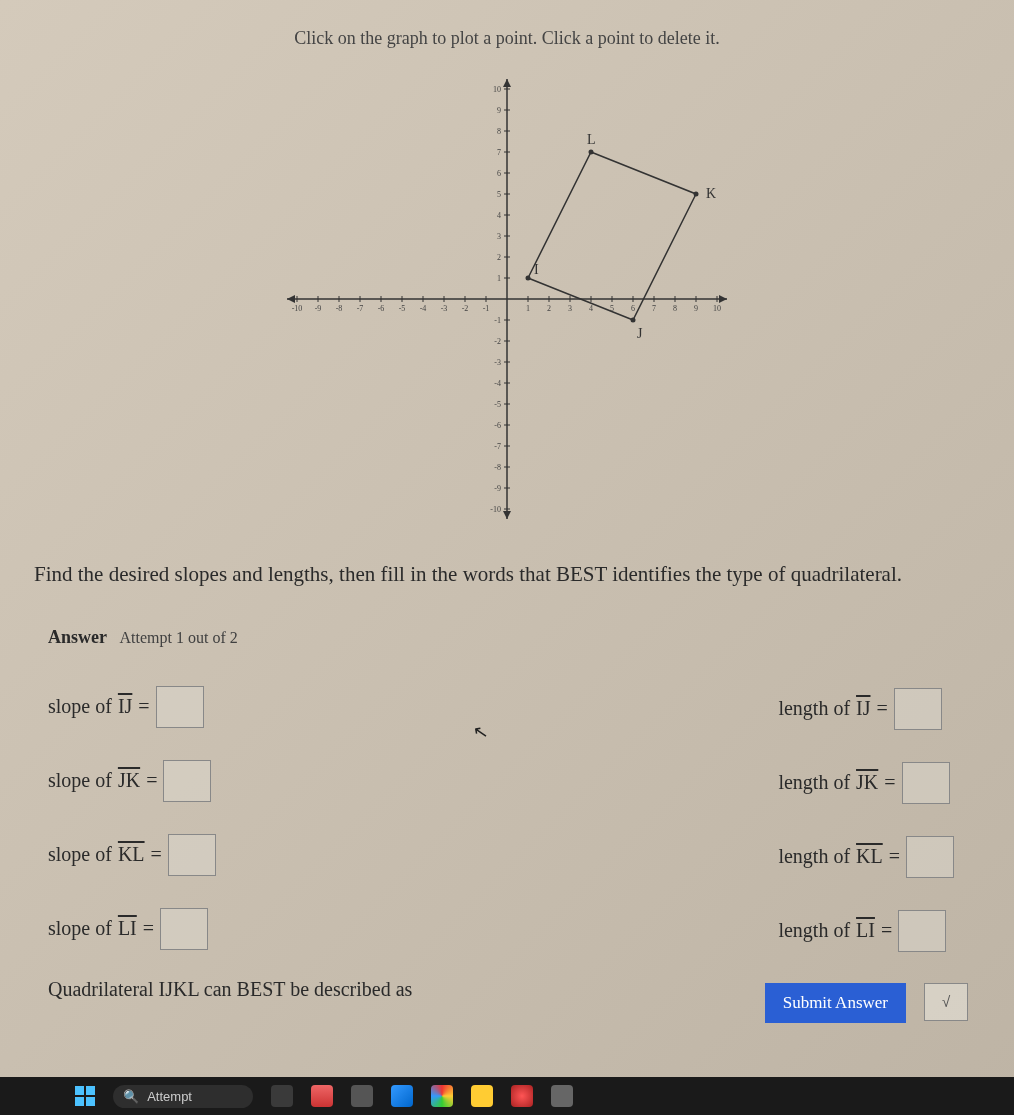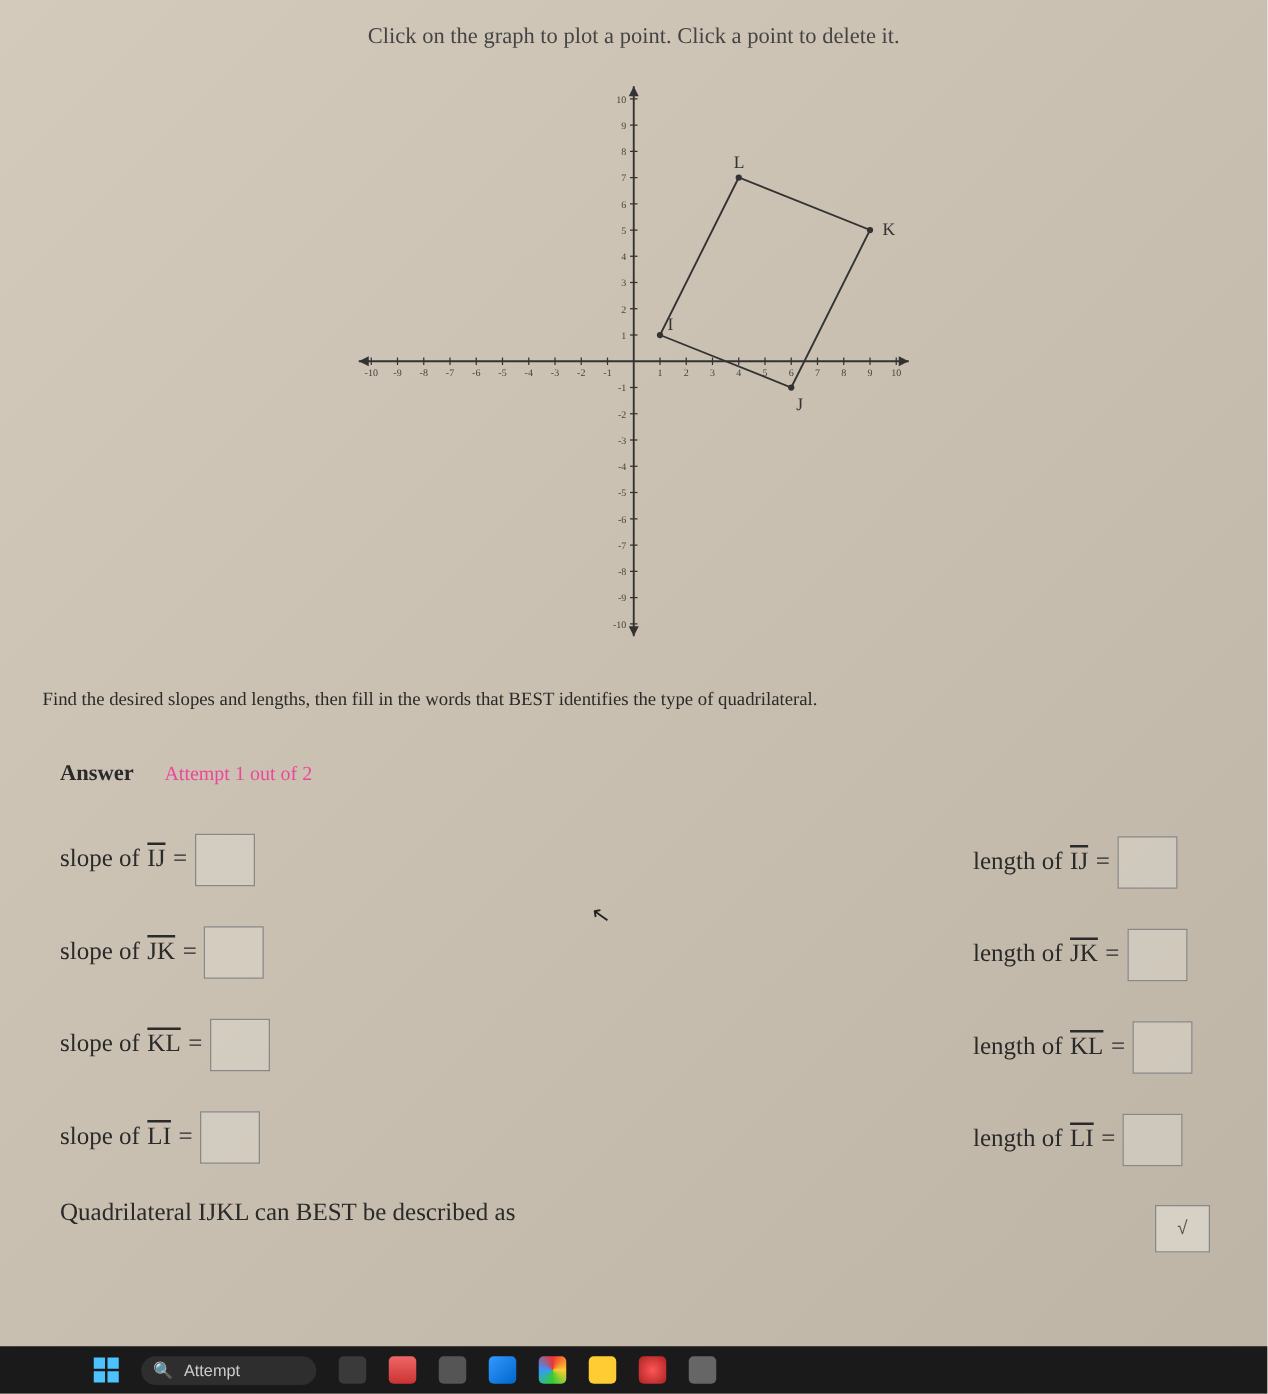--- a/index.html
+++ b/index.html
@@ -7,43 +7,43 @@
     width: 1014px;
     height: 1115px;
     background: linear-gradient(135deg, #d4cabb 0%, #c9bfb0 50%, #beb4a5 100%);
     font-family: Georgia, 'Times New Roman', serif;
     color: #2a2a2a;
     position: relative;
     overflow: hidden;
   }
   .instruction {
     text-align: center;
-    padding-top: 18px;
+    padding-top: 28px;
     font-size: 18px;
     color: #444;
   }
   .graph-wrap {
     width: 460px;
     height: 460px;
     margin: 20px auto 0;
     position: relative;
   }
   .graph-wrap svg { width: 100%; height: 100%; }
   .question {
-    font-size: 15px;
+    font-size: 21px;
     color: #2a2a2a;
     padding: 30px 21px 0 34px;
     line-height: 1.5;
   }
   .answer-row {
     padding: 36px 0 0 48px;
     font-size: 18px;
   }
   .answer-row b { font-weight: bold; text-align: center; }
-  .attempt { color: #ec4899; font-size: 16px; margin-left: 20px; }
+  .attempt { color: #404040; font-size: 16px; margin-left: 8px; }
   .inputs-area {
     position: relative;
     padding: 38px 48px 0 48px;
     font-size: 20px;
   }
   .slope-col { position: absolute; left: 48px; top: 38px; }
   .length-col { position: absolute; right: 60px; top: 40px; }
   .input-line { margin-bottom: 32px; display: flex; align-items: center; gap: 6px; }
   .overline { text-decoration: overline; display: inline-block; }
   .ans-box {
@@ -274,20 +274,21 @@
         <input class="ans-box" style="">
       </div>
       <div class="input-line">
         <span>length of </span>
         <span class="overline">LI</span>
         <span> = </span>
         <input class="ans-box" style="">
       </div>
     </div>
   <div class="desc-line">Quadrilateral IJKL can BEST be described as</div>
+  <button class="submit-btn">Submit Answer</button>
   <button class="check-btn">√</button>
 </div>
 
 <div class="taskbar">
   <div class="start-icon">
       <span></span>
       <span></span>
       <span></span>
       <span></span>
     </div>

